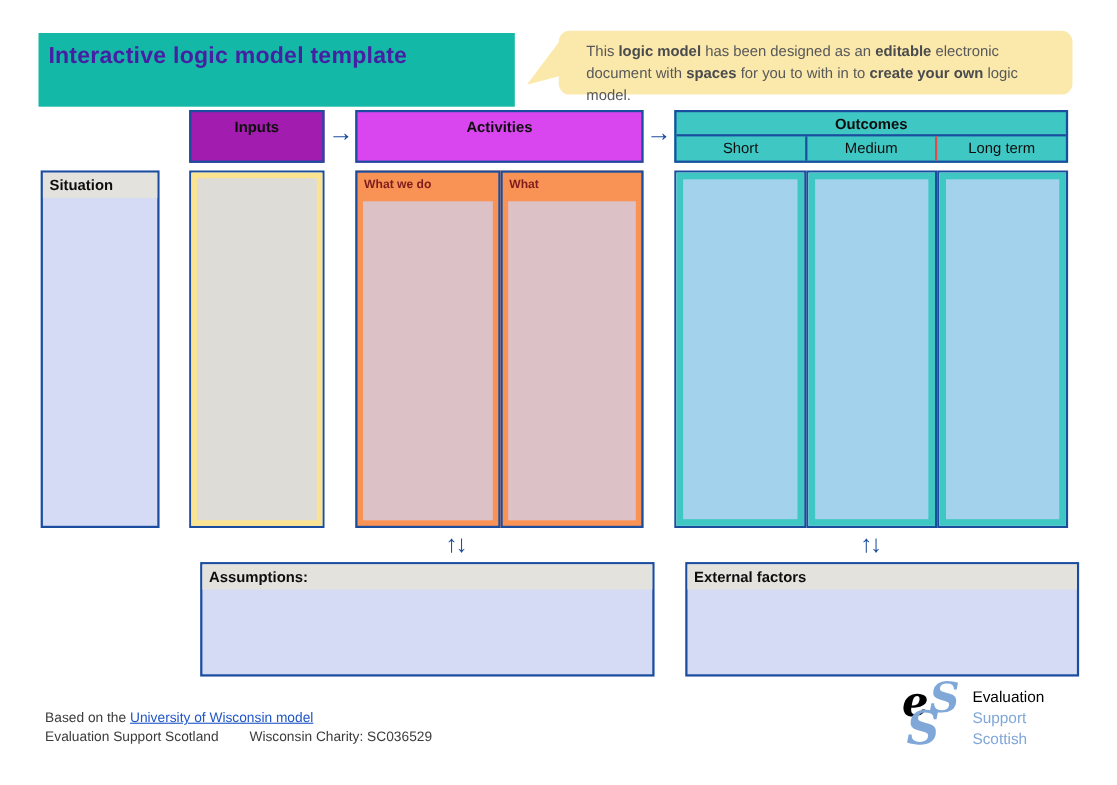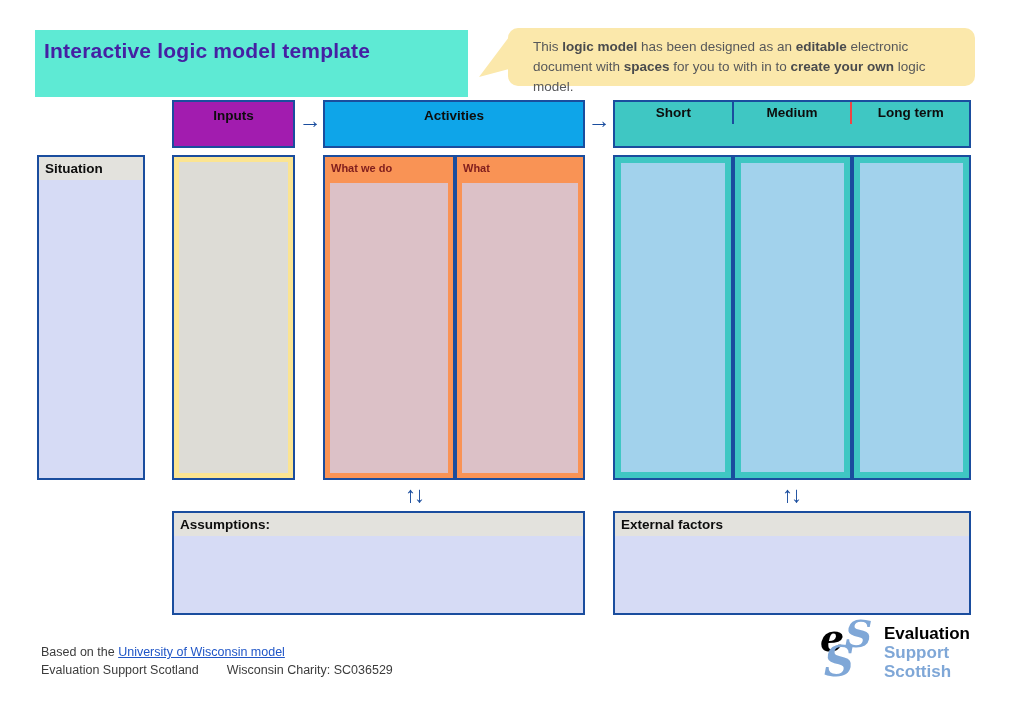--- a/index.html
+++ b/index.html
@@ -2,37 +2,37 @@
 <html><head>
 <meta charset="utf-8">
 <style>
   * { margin:0; padding:0; box-sizing:border-box; }
   body { background:#ffffff; }
   .canvas {
     position:relative; width:1015px; height:714px; background:#ffffff;
     font-family:"Liberation Sans", sans-serif; overflow:hidden;
   }
   
-  .title-bar { position:absolute; left:35px; top:30px; width:433px; height:67px; background:#5eead4; }
+  .title-bar { position:absolute; left:35px; top:30px; width:433px; height:67px; background:#14b8a6; }
   .title-text { display:block; margin:9px 0 0 9px; font-size:21px; font-weight:bold; color:#4520a3; letter-spacing:.2px; }
   
   .bubble { position:absolute; left:508px; top:28px; width:467px; height:58px; background:#fbe8ab; border-radius:10px; }
   .bubble-tail { position:absolute; left:-29px; top:9px; width:30px; height:40px; background:#fbe8ab;
     clip-path:polygon(100% 0, 0 100%, 100% 80%); }
   .bubble-text { margin:9px 14px 0 25px; font-size:13.5px; color:#57585a; line-height:1.48; }
   .bubble-text b { color:#4a4b4d; }
   
   .hdr { position:absolute; top:100px; height:48px; border:2px solid #1a4d9e; background:#a21caf;
     text-align:center; font-weight:bold; font-size:13.5px; color:#0d0d0d; padding-top:6px; }
   .hdr-inputs { left:172px; width:123px; }
-  .hdr-activities { left:323px; width:262px; background:#0ea5e9; }
+  .hdr-activities { left:323px; width:262px; background:#d946ef; }
   .hdr-outcomes { left:613px; top:100px; position:absolute; width:358px; height:48px; border:2px solid #1a4d9e; background:#3fc7c3; }
   .outcomes-top { height:22px; border-bottom:2px solid #1a4d9e; text-align:center; font-weight:bold; font-size:13.5px; padding-top:3px; color:#0d0d0d; }
   .outcomes-cols { display:flex; height:22px; }
-  .outcomes-cols > div { flex:1; text-align:center; font-weight:bold; font-size:13.5px; padding-top:3px; color:#0d0d0d; }
+  .outcomes-cols > div { flex:1; text-align:center; font-weight:normal; font-size:13.5px; padding-top:3px; color:#0d0d0d; }
   .outcomes-cols > .mid { border-left:2px solid #1a4d9e; border-right:2px solid #ef4444; }
   .flow-arrow { position:absolute; width:26px; text-align:center; font-size:23px; font-weight:bold; color:#1a4d9e; }
   .arrow-1 { left:297px; top:107px; }
   .arrow-2 { left:586px; top:107px; }
   
   .col { position:absolute; top:155px; height:325px; border:2px solid #1a4d9e; }
   .situation { left:37px; width:108px; background:#d6dbf5; }
   .box-hdr { background:#e3e2dd; font-weight:bold; font-size:13.5px; color:#0d0d0d; padding:4px 0 4px 6px; }
   .fill-body { position:absolute; left:0; right:0; bottom:0; top:25px; }
   .inputs-col { left:172px; width:123px; background:#fbe491; }
@@ -44,35 +44,35 @@
   .activity-body { position:absolute; left:5px; right:5px; top:26px; bottom:5px; background:#dcc1c7; }
   .outcome-col { background:#1a4d9e; padding:0; }
   .outcome-1 { left:613px; width:120px; }
   .outcome-2 { left:733px; width:119px; }
   .outcome-3 { left:852px; width:119px; }
   .outcome-inner { width:100%; height:100%; border:6px solid #3fc7c3; background:#a2d2ec; }
   .updown { position:absolute; width:46px; text-align:center; font-size:22px; font-weight:bold; color:#1a4d9e; letter-spacing:-2px; }
   .updown-1 { left:391px; top:482px; }
   .updown-2 { left:768px; top:482px; }
   
-  .bottom-box { position:absolute; top:511px; height:104px; border:2px solid #1a4d9e; background:#d6dbf5; }
+  .bottom-box { position:absolute; top:511px; height:104px; border:2px solid #1a4d9e; background:#d6dbf5;margin-left:10px; }
   .assumptions { left:172px; width:413px; }
   .external { left:613px; width:358px; }
   
   .footer-line { position:absolute; left:41px; font-size:12.5px; color:#3c3c3c; }
   .footer-1 { top:645px; }
   .footer-2 { top:663px; }
   .footer-link { color:#2056c7; text-decoration:underline; cursor:pointer; }
   .charity { margin-left:28px; }
   
   .logo { position:absolute; left:818px; top:619px; width:185px; height:80px; }
   .logo-e { position:absolute; left:2px; top:0px; font-family:"DejaVu Serif", serif; font-style:italic; font-weight:bold; font-size:38px; color:#000; line-height:1; }
   .logo-s1 { position:absolute; left:27px; top:-4px; font-family:"DejaVu Serif", serif; font-style:italic; font-weight:bold; font-size:38px; color:#7fa7d7; line-height:1; }
   .logo-s2 { position:absolute; left:6px; top:22px; font-family:"DejaVu Serif", serif; font-style:italic; font-weight:bold; font-size:42px; color:#7fa7d7; line-height:1; }
-  .logo-text { position:absolute; left:66px; top:5px; font-weight:bold; font-size:17px; line-height:19px; }
+  .logo-text { position:absolute; left:66px; top:5px; font-weight:normal; font-size:14px; line-height:19px; }
   .logo-line1 { color:#000; }
   .logo-line2 { color:#7fa7d7; }
   .logo-line3 { color:#7fa7d7; }
 </style>
 </head>
 <body>
 
 <div class="canvas">
 
   <div class="title-bar">
@@ -83,20 +83,21 @@
     <div class="bubble-tail"></div>
     <p class="bubble-text"><span>This </span><b>logic model</b><span> has been designed as an </span><b>editable</b><span> electronic document with </span><b>spaces</b><span> for you to with in to </span><b>create your own</b><span> logic model.</span></p>
   </div>
 
   <div class="hdr hdr-inputs">Inputs</div>
   <div class="flow-arrow arrow-1">→</div>
   <div class="hdr hdr-activities">Activities</div>
   <div class="flow-arrow arrow-2">→</div>
 
   <div class="hdr-outcomes">
+    <div class="outcomes-top">Outcomes</div>
     <div class="outcomes-cols">
       <div>Short</div>
       <div class="mid">Medium</div>
       <div>Long term</div>
     </div>
   </div>
 
   <div class="col situation">
     <div class="box-hdr">Situation</div>
     <div class="fill-body"></div>

